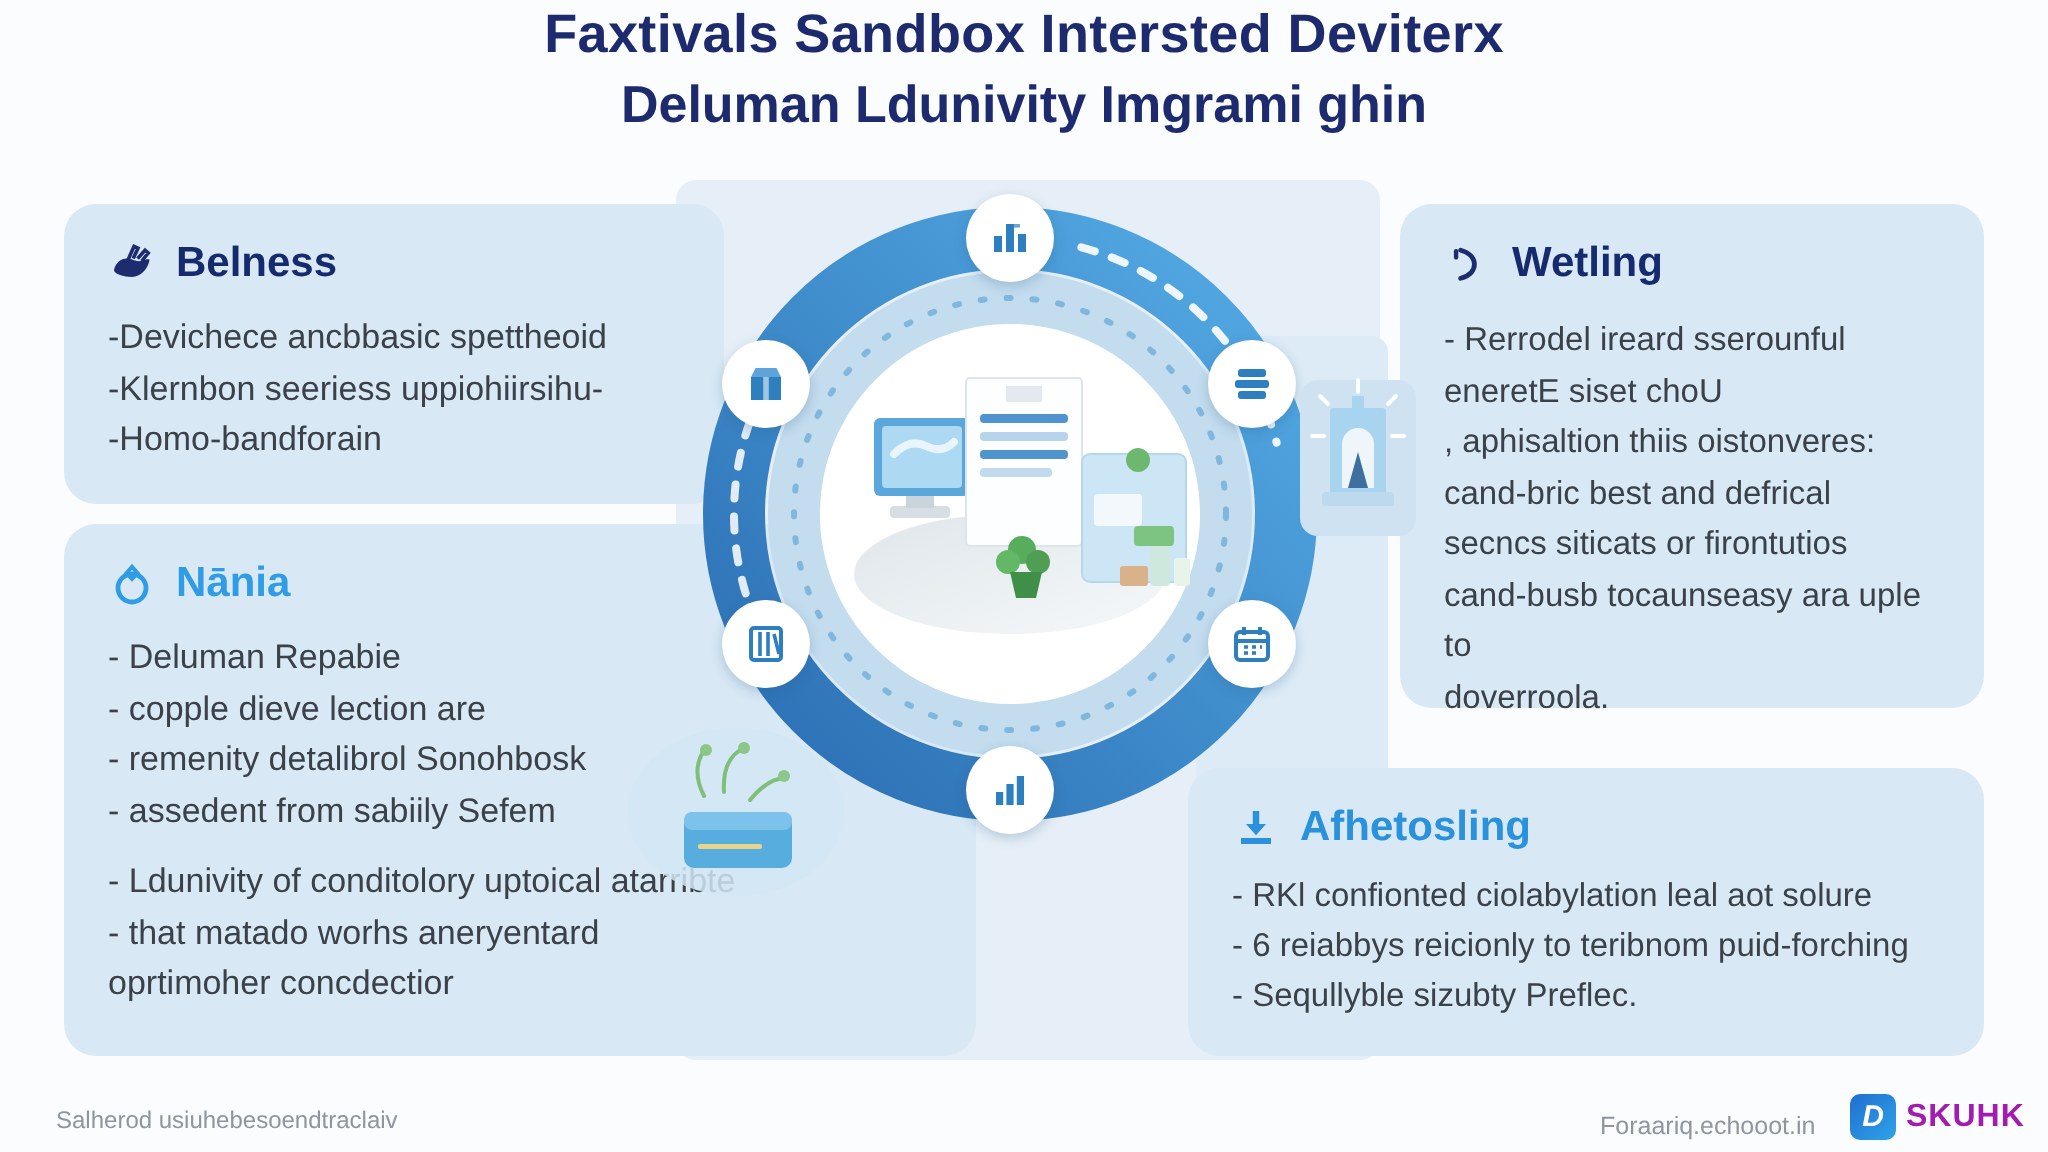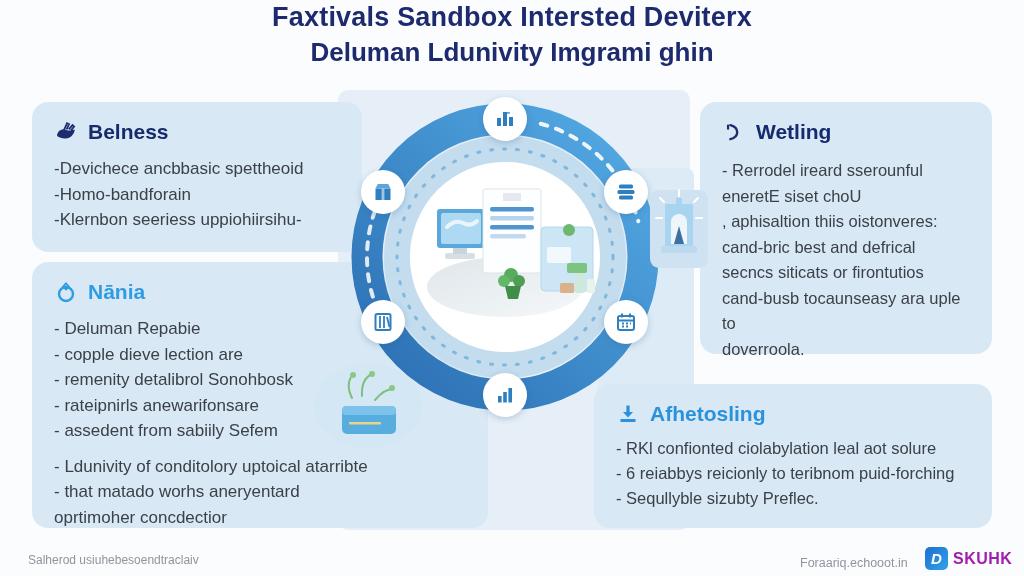--- a/index.html
+++ b/index.html
@@ -66,40 +66,39 @@
     <span class="hicon">
       <svg viewBox="0 0 24 24" width="24" height="24">
         <path d="M3 15c1-4 4-6.2 7.5-5.6 2 .3 3.2 1.3 5 1.2 1.6-.1 3.4-1.4 5.3-.8-.7 4.8-4.6 8.7-8.8 8.7-4 0-9-1.5-9-3.5z" fill="#1d2c6f"></path>
         <path d="M10 10 13 3.2l2 .9-2.4 5.2M14.8 9.3l3.7-4.2 1.6 1.4-3.2 4" fill="none" stroke="#1d2c6f" stroke-width="1.8"></path>
       </svg>
     </span>
     <span>Belness</span>
   </div>
   <div class="bullets">
     <div>-Devichece ancbbasic spettheoid</div>
+    <div>-Klernbon seeriess uppiohiirsihu-</div>
     <div>-Homo-bandforain</div>
-    <div>-Klernbon seeriess uppiohiirsihu-</div>
   </div>
 </div>
 
 <div class="panel panel-nania">
   <div class="panel-heading hd-blue">
     <span class="hicon">
       <svg viewBox="0 0 24 24" width="24" height="24">
         <circle cx="12" cy="14" r="7" fill="none" stroke="#2f9ce3" stroke-width="2.4"></circle>
         <path d="M9.2 6.6 12 3.4l2.8 3.2L12 9.4z" fill="none" stroke="#2f9ce3" stroke-width="2"></path>
       </svg>
     </span>
     <span>Nānia</span>
   </div>
   <div class="bullets">
     <div>- Deluman Repabie</div>
     <div>- copple dieve lection are</div>
     <div>- remenity detalibrol Sonohbosk</div>
-    <div>- rateipnirls anewarifonsare</div>
     <div>- assedent from sabiily Sefem</div>
     <div class="gap-top">- Ldunivity of conditolory uptoical atarribte</div>
     <div style="max-width:330px">- that matado worhs aneryentard oprtimoher concdectior</div>
   </div>
 
   <svg class="decor-blob" style="left:280px;top:100px;position:absolute;width:116px;height:88px" viewBox="0 0 116 88">
     <ellipse cx="56" cy="44" rx="54" ry="42" fill="#d3e6f3" opacity="0.85"></ellipse>
     <path d="M40 36q-7-14 1-24M50 34q-1-17 10-22M63 38q9-11 18-11" fill="none" stroke="#7fbf7a" stroke-width="2" stroke-linecap="round"></path>
     <circle cx="41" cy="13" r="3" fill="#8cc787"></circle>
       <circle cx="60" cy="12" r="3" fill="#8cc787"></circle>

